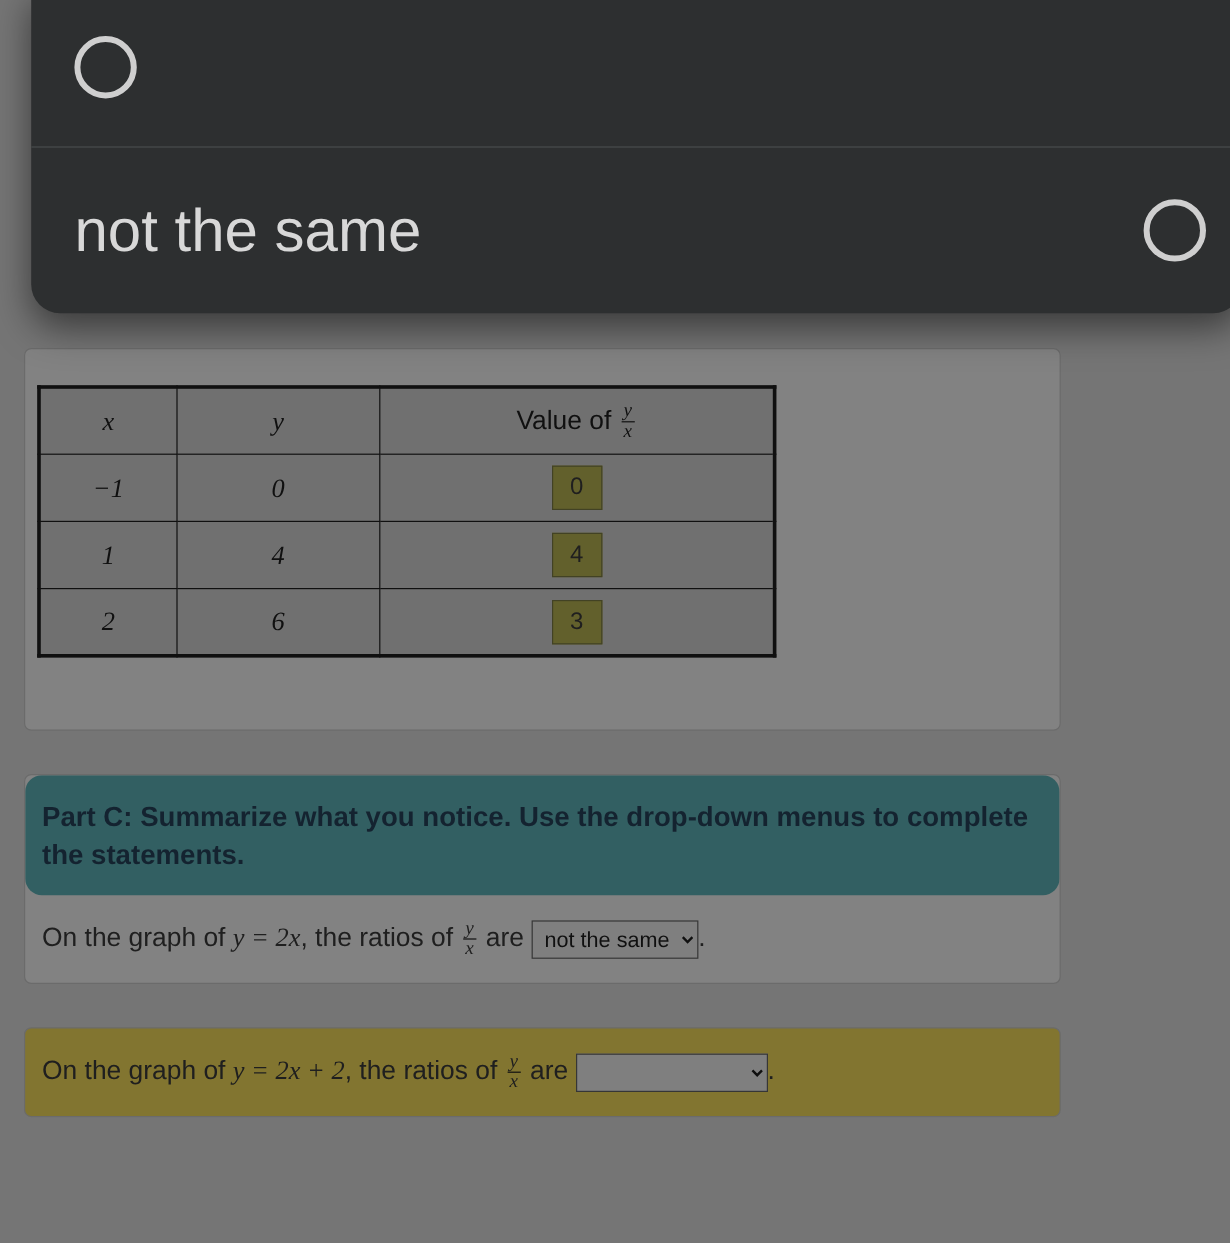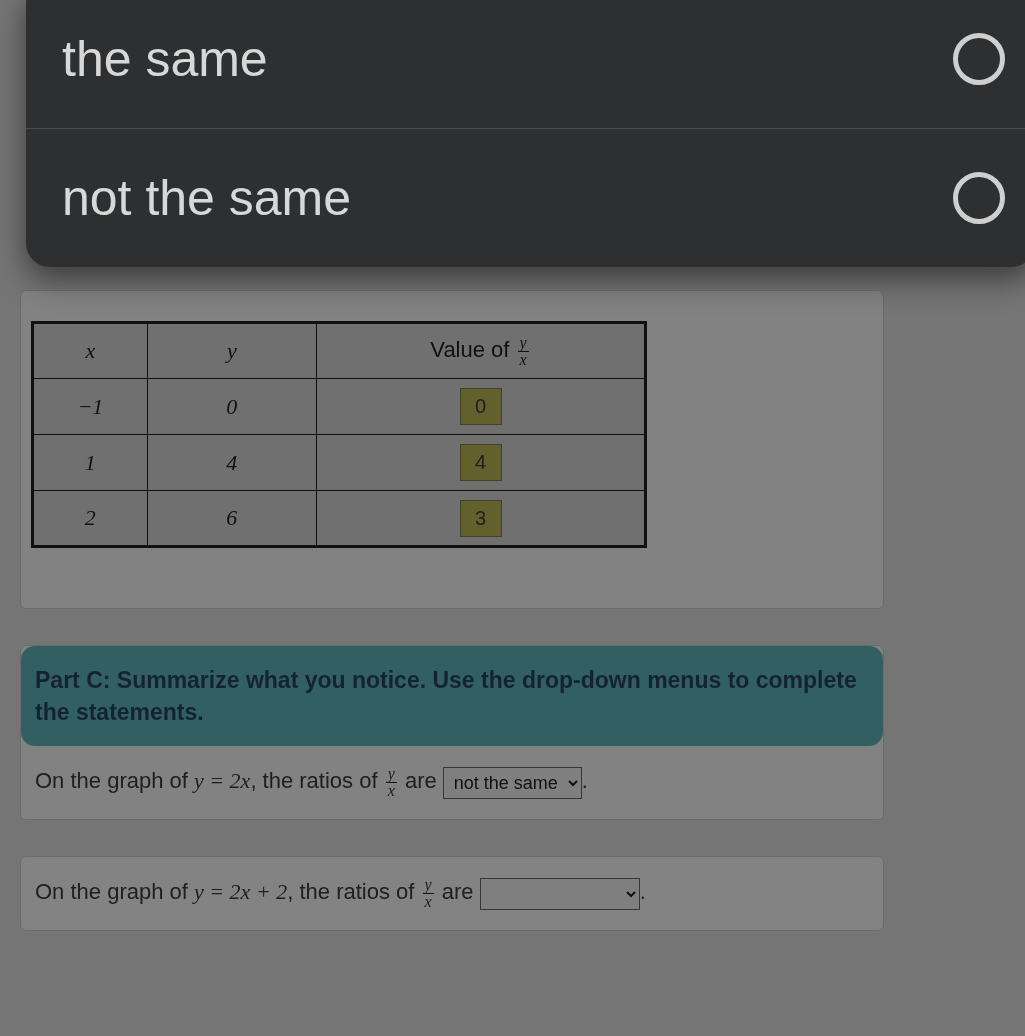--- a/index.html
+++ b/index.html
@@ -95,21 +95,21 @@
     padding: 4px 6px;
     border: 1px solid #555;
     background: #f6f6f6;
     vertical-align: middle;
   }
   .partD {
     width: 864px;
     border: 1px solid #c9c9c9;
     border-radius: 6px;
     margin-top: 36px;
-    background: #ffffff;
+    background: #fde047;
     padding: 20px 14px;
     font-size: 22px;
     color: #222;
   }
   
   .scrim {
     position: absolute;
     top:0;left:0;right:0;bottom:0;
     background: rgba(30,30,30,0.55);
   }
@@ -194,20 +194,19 @@
     <select class="sel" style="width:160px">
       <option selected=""></option>
     </select><span>.</span>
   </div>
 
 </div>
 
 <div class="scrim"></div>
 <div class="sheet">
   <div class="opt">
-    <span>the same</span>
     <span class="radio"></span>
   </div>
   <div class="opt">
     <span>not the same</span>
     <span class="radio"></span>
   </div>
 </div>
 
 </body></html>

